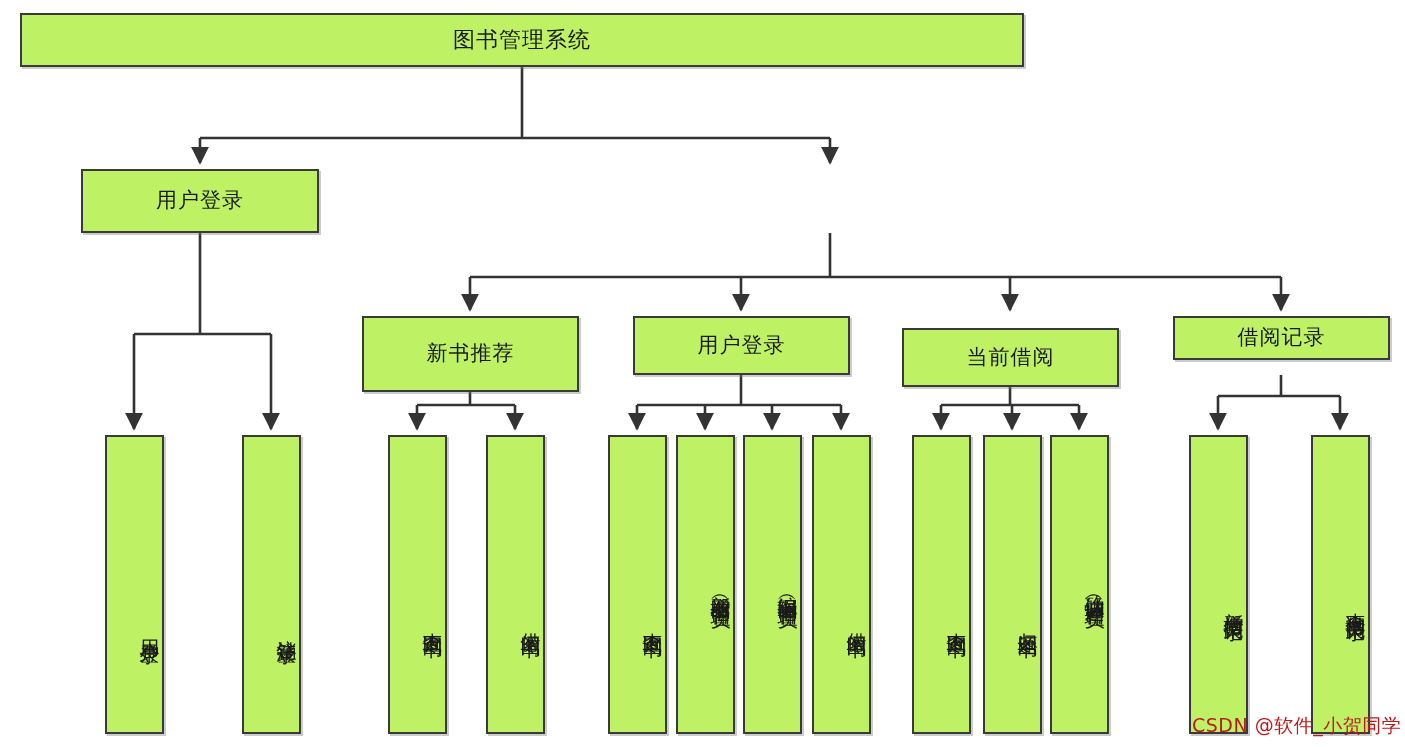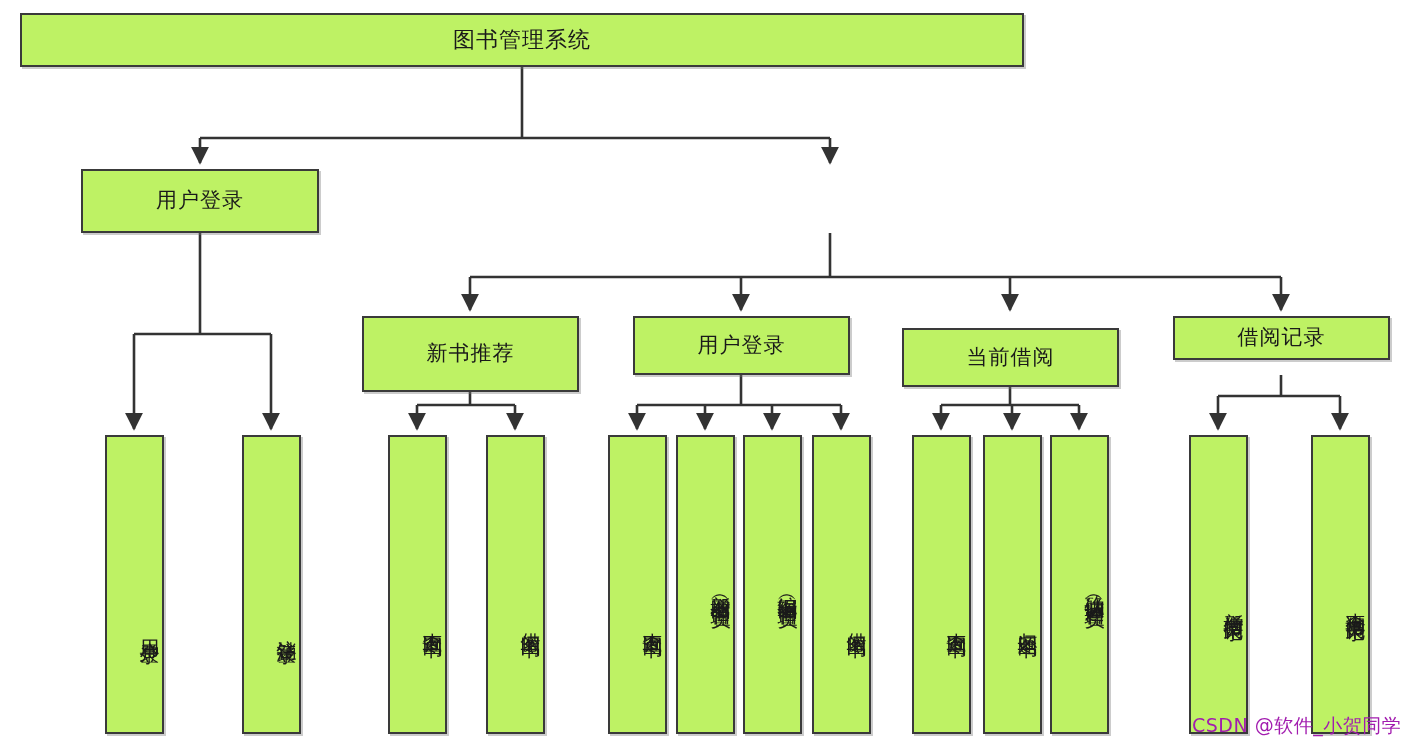--- a/index.html
+++ b/index.html
@@ -53,21 +53,21 @@
     align-items: flex-start;
     justify-content: center;
     padding-top: 6px;
   }
   .node.vert.tall-text {
     align-items: flex-start;
   }
   .watermark {
     position: absolute;
     font-size: 19px;
-    color: #a21caf;
+    color: #b91c1c;
     white-space: nowrap;
     letter-spacing: 0.5px;
   }
 </style>
 </head>
 <body>
 
 <div id="canvas">
 
   <svg id="edges" viewBox="0 0 1405 747" xmlns="http://www.w3.org/2000/svg">

